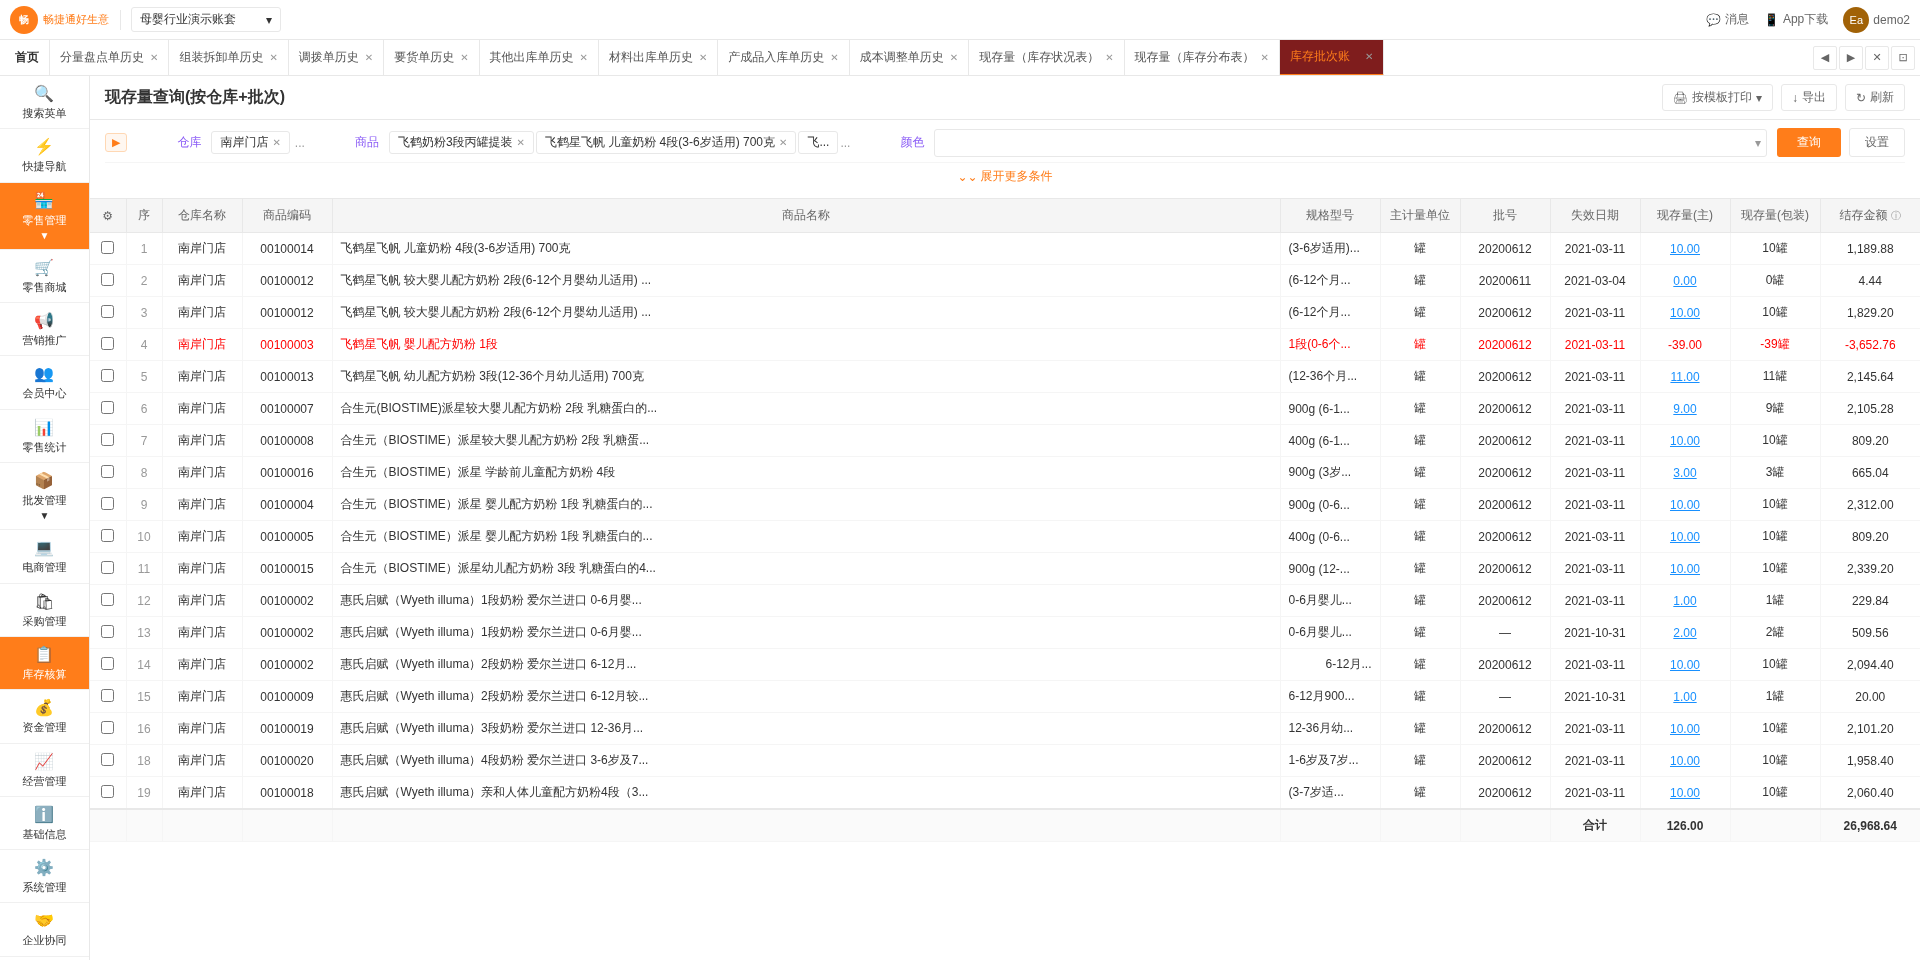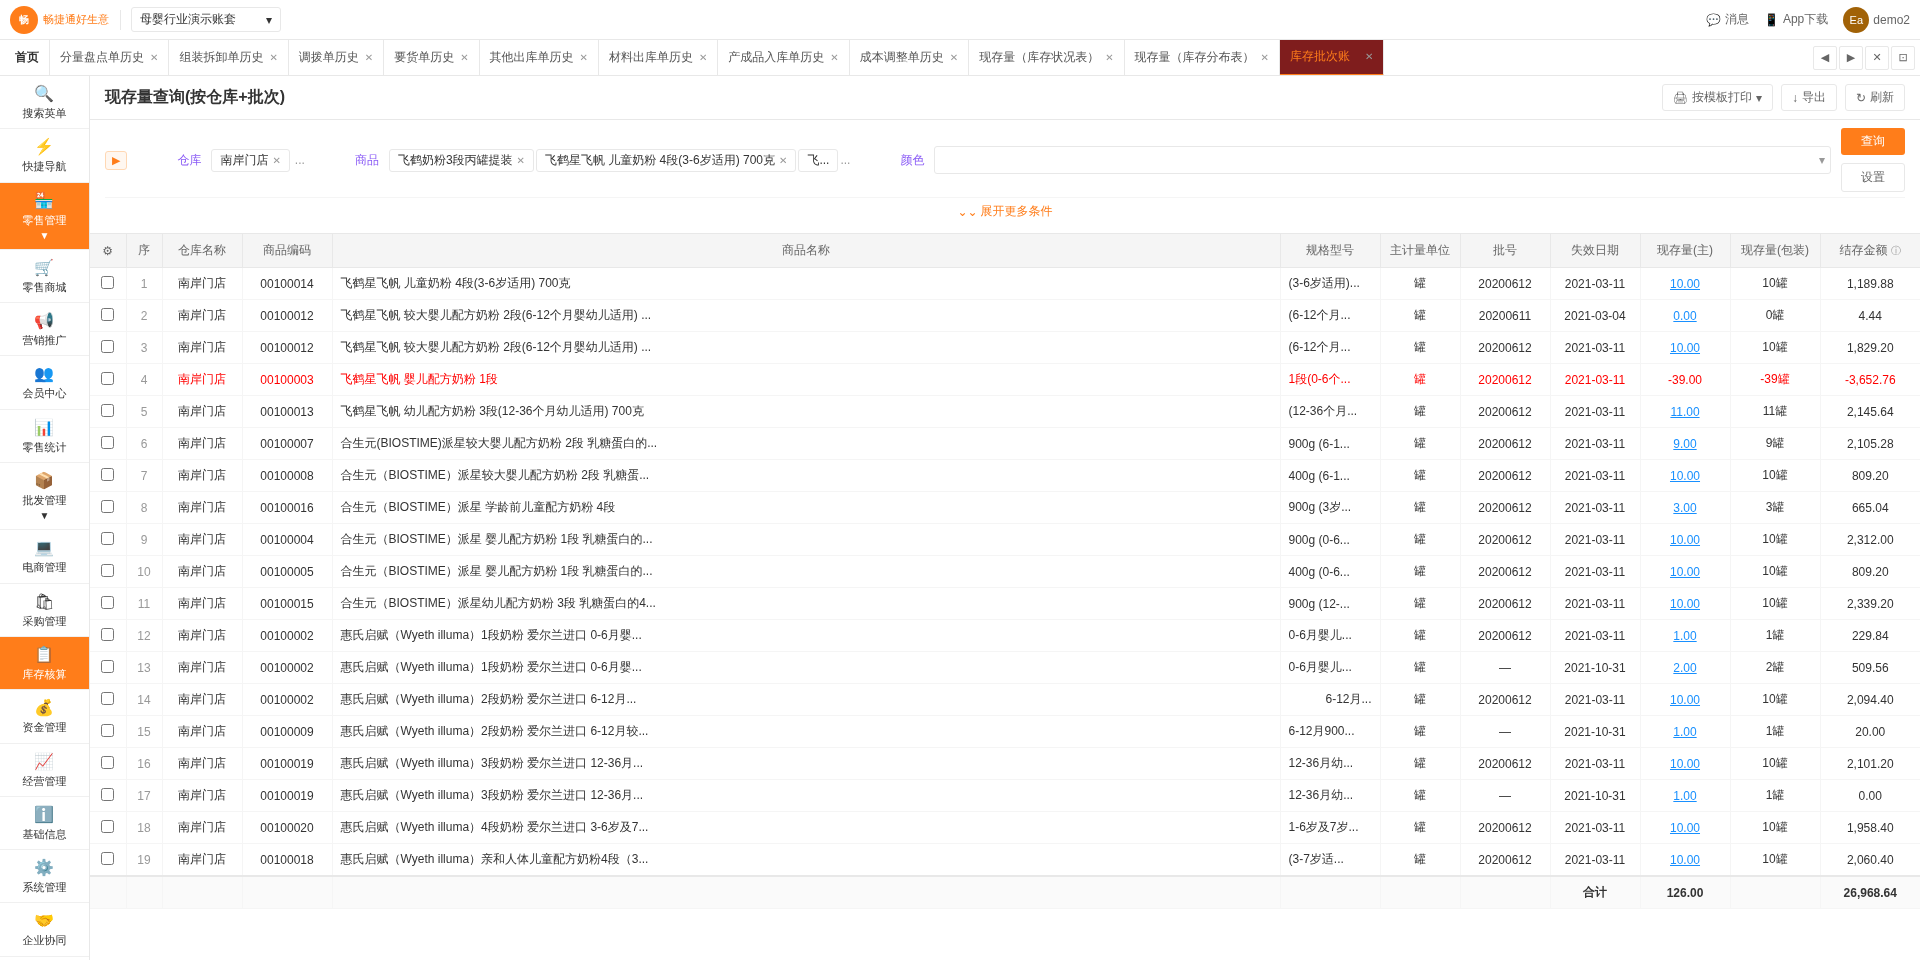--- a/index.html
+++ b/index.html
@@ -53,21 +53,21 @@
     .filter-bar { background: #fff; padding: 8px 15px; border-bottom: 1px solid #e8e8e8; }
     .filter-row { display: flex; align-items: center; gap: 10px; flex-wrap: nowrap; }
     .filter-expand-btn { color: #ff7d1a; cursor: pointer; font-size: 11px; padding: 2px 6px; border: 1px solid #ffd8b4; border-radius: 3px; display: flex; align-items: center; gap: 3px; background: #fff7f0; flex-shrink: 0; }
     .filter-label { font-size: 12px; color: #8b5cf6; white-space: nowrap; margin-left: 40px; }
     .filter-tag-group { display: flex; align-items: center; gap: 5px; flex-wrap: wrap; }
     .filter-tag { display: flex; align-items: center; gap: 4px; padding: 2px 8px; border: 1px solid #e8e8e8; border-radius: 3px; font-size: 12px; cursor: pointer; background: #fff; }
     .filter-tag .tag-close { color: #999; font-size: 10px; cursor: pointer; }
     .filter-more { color: #999; cursor: pointer; font-size: 12px; }
     .filter-goods-tags { display: flex; align-items: center; gap: 2px; }
     .filter-expand-more { display: flex; align-items: center; justify-content: center; padding: 5px; cursor: pointer; color: #ff7d1a; font-size: 12px; gap: 3px; border-top: 1px solid #f5f5f5; margin-top: 5px; }
-    .filter-btn-group { margin-left: auto; display: flex; gap: 8px; flex-direction: column; }
+    .filter-btn-group { margin-left: auto; display: flex; gap: 8px; }
     .btn-query { background: #ff7d1a; color: #fff; border: none; padding: 5px 20px; border-radius: 3px; cursor: pointer; font-size: 12px; }
     .btn-settings { border: 1px solid #e8e8e8; color: #666; padding: 5px 15px; border-radius: 3px; cursor: pointer; font-size: 12px; background: #fff; }
 
     
     .table-container { flex: 1; overflow-y: auto; background: #fff; margin: 0; }
     .data-table { width: 100%; border-collapse: collapse; font-size: 12px; }
     .data-table thead tr { background: #f5f5f5; border-bottom: 1px solid #e8e8e8; }
     .data-table th { padding: 8px 8px; text-align: center; font-weight: normal; color: #666; border-right: 1px solid #e8e8e8; white-space: nowrap; position: sticky; top: 0; background: #f5f5f5; z-index: 1; }
     .data-table th:last-child { border-right: none; }
     .data-table td { padding: 7px 8px; border-bottom: 1px solid #f5f5f5; border-right: 1px solid #f5f5f5; text-align: center; white-space: nowrap; }
@@ -588,34 +588,20 @@
               <td style="text-align: left;">12-36月幼...</td>
               <td>罐</td>
               <td>20200612</td>
               <td>2021-03-11</td>
               <td><span class="cell-link">10.00</span></td>
               <td>10罐</td>
               <td>2,101.20</td>
             </tr>
             <tr>
               <td><input type="checkbox" style=""></td>
-              <td><span class="row-num">17</span></td>
-              <td>南岸门店</td>
-              <td>00100019</td>
-              <td style="text-align: left;">惠氏启赋（Wyeth illuma）3段奶粉 爱尔兰进口 12-36月...</td>
-              <td style="text-align: left;">12-36月幼...</td>
-              <td>罐</td>
-              <td>—</td>
-              <td>2021-10-31</td>
-              <td><span class="cell-link">1.00</span></td>
-              <td>1罐</td>
-              <td>0.00</td>
-            </tr>
-            <tr>
-              <td><input type="checkbox" style=""></td>
               <td><span class="row-num">18</span></td>
               <td>南岸门店</td>
               <td>00100020</td>
               <td style="text-align: left;">惠氏启赋（Wyeth illuma）4段奶粉 爱尔兰进口 3-6岁及7...</td>
               <td style="text-align: left;">1-6岁及7岁...</td>
               <td>罐</td>
               <td>20200612</td>
               <td>2021-03-11</td>
               <td><span class="cell-link">10.00</span></td>
               <td>10罐</td>

